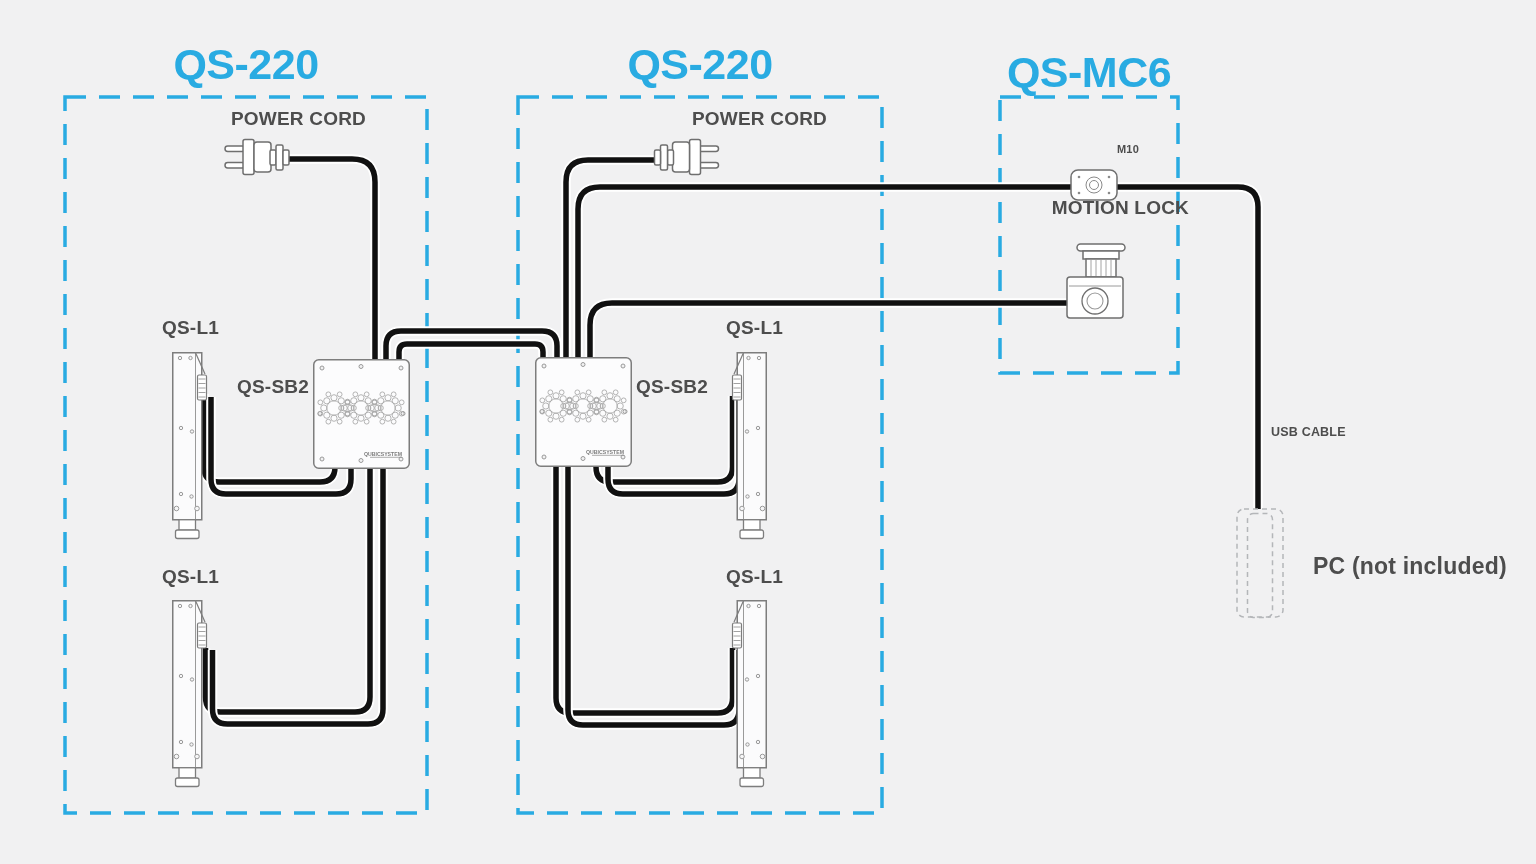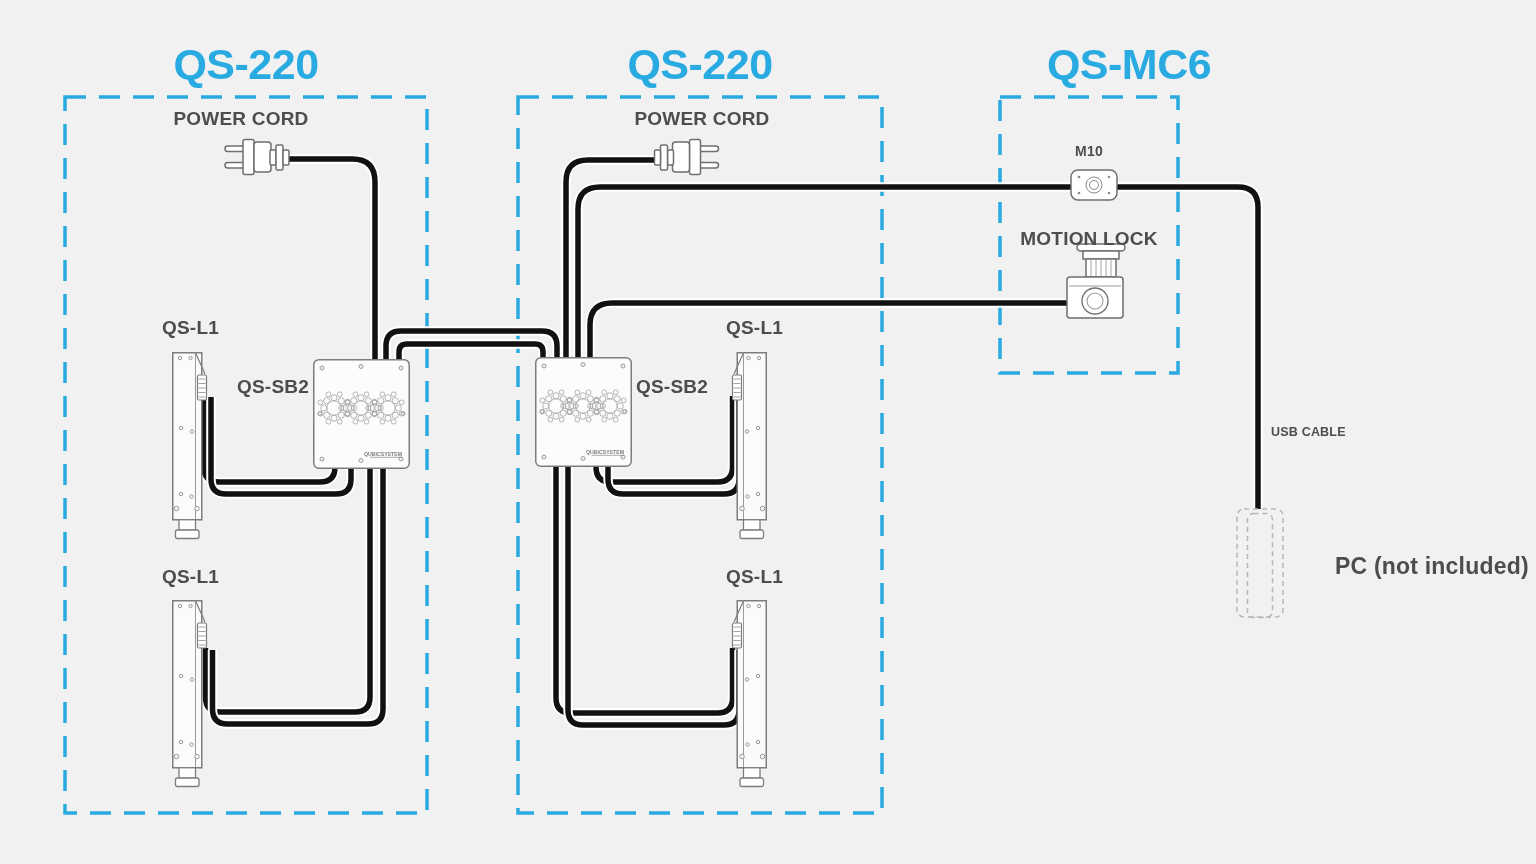--- a/index.html
+++ b/index.html
@@ -5,28 +5,28 @@
   html,body{margin:0;padding:0;background:#f1f1f2;}
   .stage{
     position:relative;width:1532px;height:864px;overflow:hidden;
     background:#f1f1f2;font-family:"Liberation Sans",sans-serif;
   }
   .stage svg{position:absolute;left:0;top:0;}
   .lbl{
     position:absolute;color:#4d4d4d;font-weight:bold;font-size:19px;
     letter-spacing:.2px;white-space:nowrap;text-align:right;
   }
-  .lbl.center{text-align:center;}
+  .lbl.center{text-align:right;}
   .title{
     position:absolute;color:#29abe2;font-weight:bold;font-size:43px;
     letter-spacing:-.5px;text-align:center;white-space:nowrap;
   }
   .small{font-size:12.5px;}
-  .m10{font-size:14px;}
-  .pc{font-size:23px;margin-left:22px;}
+  .m10{font-size:11px;}
+  .pc{font-size:23px;}
 </style>
 </head>
 <body>
 
 <div class="stage">
 
 <svg width="1536" height="864" viewBox="0 0 1536 864">
   <defs>
 
     <g id="flower" fill="none" stroke="#ababab" stroke-width="0.9">
@@ -228,32 +228,32 @@
   <use href="#qsl1" transform="translate(767,600) scale(-1,1)"></use>
 
   <g fill="none" stroke="#b4b6b9" stroke-width="1.5" stroke-dasharray="5 4">
     <rect x="1237" y="509" width="46" height="108" rx="7"></rect>
     <rect x="1247.5" y="513.5" width="25" height="104" rx="6"></rect>
   </g>
 </svg>
 
 <div class="title" style="left:66px;top:40px;width:360px;">QS-220</div>
 <div class="title" style="left:518px;top:40px;width:364px;">QS-220</div>
-<div class="title" style="left:1000px;top:40px;width:178px;margin-left:40px;">QS-MC6</div>
+<div class="title" style="left:1000px;top:48px;width:178px;">QS-MC6</div>
 
 <div class="lbl center" style="left:116px;top:108px;width:250px;">POWER CORD</div>
 <div class="lbl center" style="left:577px;top:108px;width:250px;">POWER CORD</div>
 
 <div class="lbl" style="left:162px;top:317px;">QS-L1</div>
 <div class="lbl" style="left:237px;top:376px;">QS-SB2</div>
 <div class="lbl" style="left:162px;top:566px;">QS-L1</div>
 
 <div class="lbl" style="left:726px;top:317px;">QS-L1</div>
 <div class="lbl" style="left:636px;top:376px;">QS-SB2</div>
 <div class="lbl" style="left:726px;top:566px;">QS-L1</div>
 
 <div class="lbl m10 center" style="left:1039px;top:143px;width:100px;">M10</div>
-<div class="lbl center" style="left:989px;top:228px;width:200px;">MOTION LOCK</div>
+<div class="lbl center" style="left:989px;top:197px;width:200px;">MOTION LOCK</div>
 
 <div class="lbl small" style="left:1271px;top:385px;margin-top:40px;">USB CABLE</div>
 <div class="lbl pc" style="left:1313px;top:553px;">PC (not included)</div>
 
 </div>
 
 </body></html>

